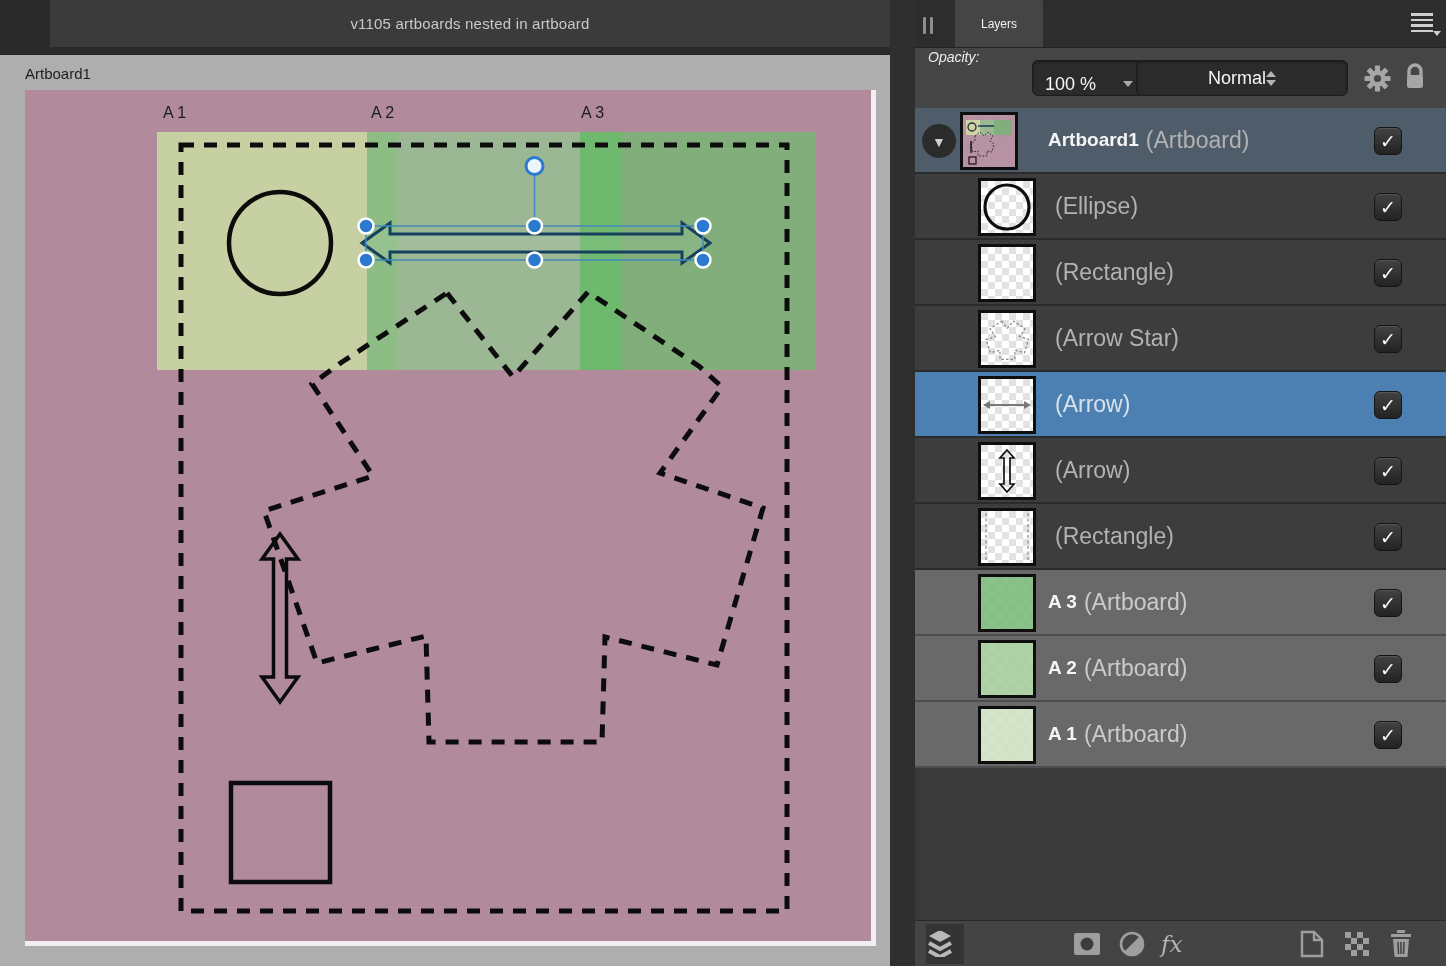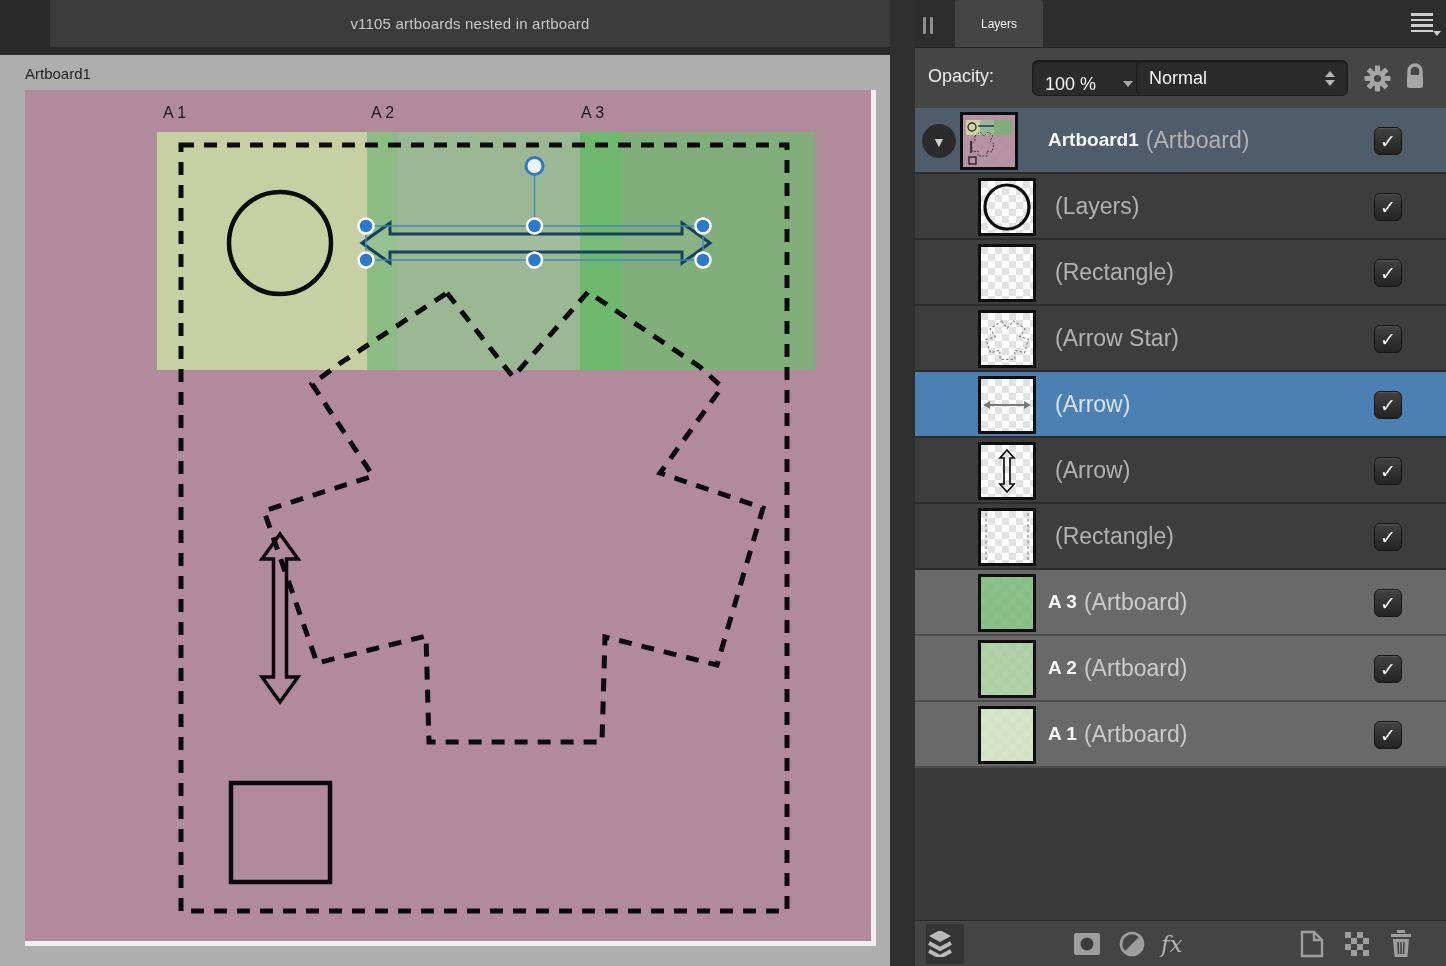--- a/index.html
+++ b/index.html
@@ -26,26 +26,26 @@
   .grip i { display:block; width:3px; height:17px; background:#8f8f8f; border-radius:1px; }
   .layers-tab { position:absolute; left:40px; top:0; width:88px; height:47px; background:#454545;
                 display:flex; align-items:center; justify-content:center; border-radius:2px 2px 0 0; }
   .layers-tab span { color:#f2f2f2; font-size:12px; }
   .hamburger { position:absolute; right:9px; top:13px; width:26px; height:20px; }
   .hamburger i { display:block; width:22px; height:2.5px; background:#cfcfcf; margin-bottom:3px; }
   .hamburger .tri { position:absolute; right:-4px; bottom:-3px; width:0; height:0;
                     border-left:4px solid transparent; border-right:4px solid transparent; border-top:5px solid #cfcfcf; }
 
   .p-controls { position:relative; height:61px; background:#454545; flex:0 0 auto; border-top:1px solid #232323; }
-  .op-label { position:absolute; left:13px; top:18px; color:#ececec; font-size:18px; }
+  .op-label { position:absolute; left:13px; top:1px; color:#ececec; font-size:14px;font-style:italic; }
   .drop { position:absolute; top:12px; height:36px; background:#2b2b2b; border:1px solid #1c1c1c;
           border-radius:6px; display:flex; align-items:center; color:#f5f5f5; font-size:18px;
           box-shadow:inset 0 1px 2px rgba(0,0,0,.45); }
   .op-drop { left:117px; width:112px; padding:12px 10px 0 12px; justify-content:space-between; }
-  .blend-drop { left:221px; width:212px; padding:0 12px; justify-content:space-between; }
+  .blend-drop { left:221px; width:212px; padding:0 12px; justify-content:center; }
   .caret-down { width:0; height:0; border-left:5px solid transparent; border-right:5px solid transparent;
                 border-top:6px solid #a9a9a9; }
   .stepper { display:flex; flex-direction:column; gap:3px; align-items:center; }
   .stepper .up { width:0;height:0;border-left:5px solid transparent;border-right:5px solid transparent;border-bottom:6px solid #b5b5b5; }
   .stepper .dn { width:0;height:0;border-left:5px solid transparent;border-right:5px solid transparent;border-top:6px solid #b5b5b5; }
   .gear-btn { position:absolute; left:449px; top:17px; }
   .lock-btn { position:absolute; left:489px; top:15px; }
 
   
   .p-rows { flex:0 0 auto; }
@@ -222,21 +222,21 @@
       </div>
 
       <div class="lrow row-shape">
         <div class="thumb t-child">
           <svg width="52" height="52" viewBox="0 0 52 52">
             <circle cx="26" cy="26" r="22" fill="none" stroke="#0d0d0d" stroke-width="3.2"></circle>
           </svg>
         </div>
         <div class="lbl">
 
-          <span class="ltype">(Layers)</span>
+          <span class="ltype">(Ellipse)</span>
         </div>
         <div class="cb">
           <span>✓</span>
         </div>
       </div>
 
       <div class="lrow row-shape">
         <div class="thumb t-child"></div>
         <div class="lbl">
 

